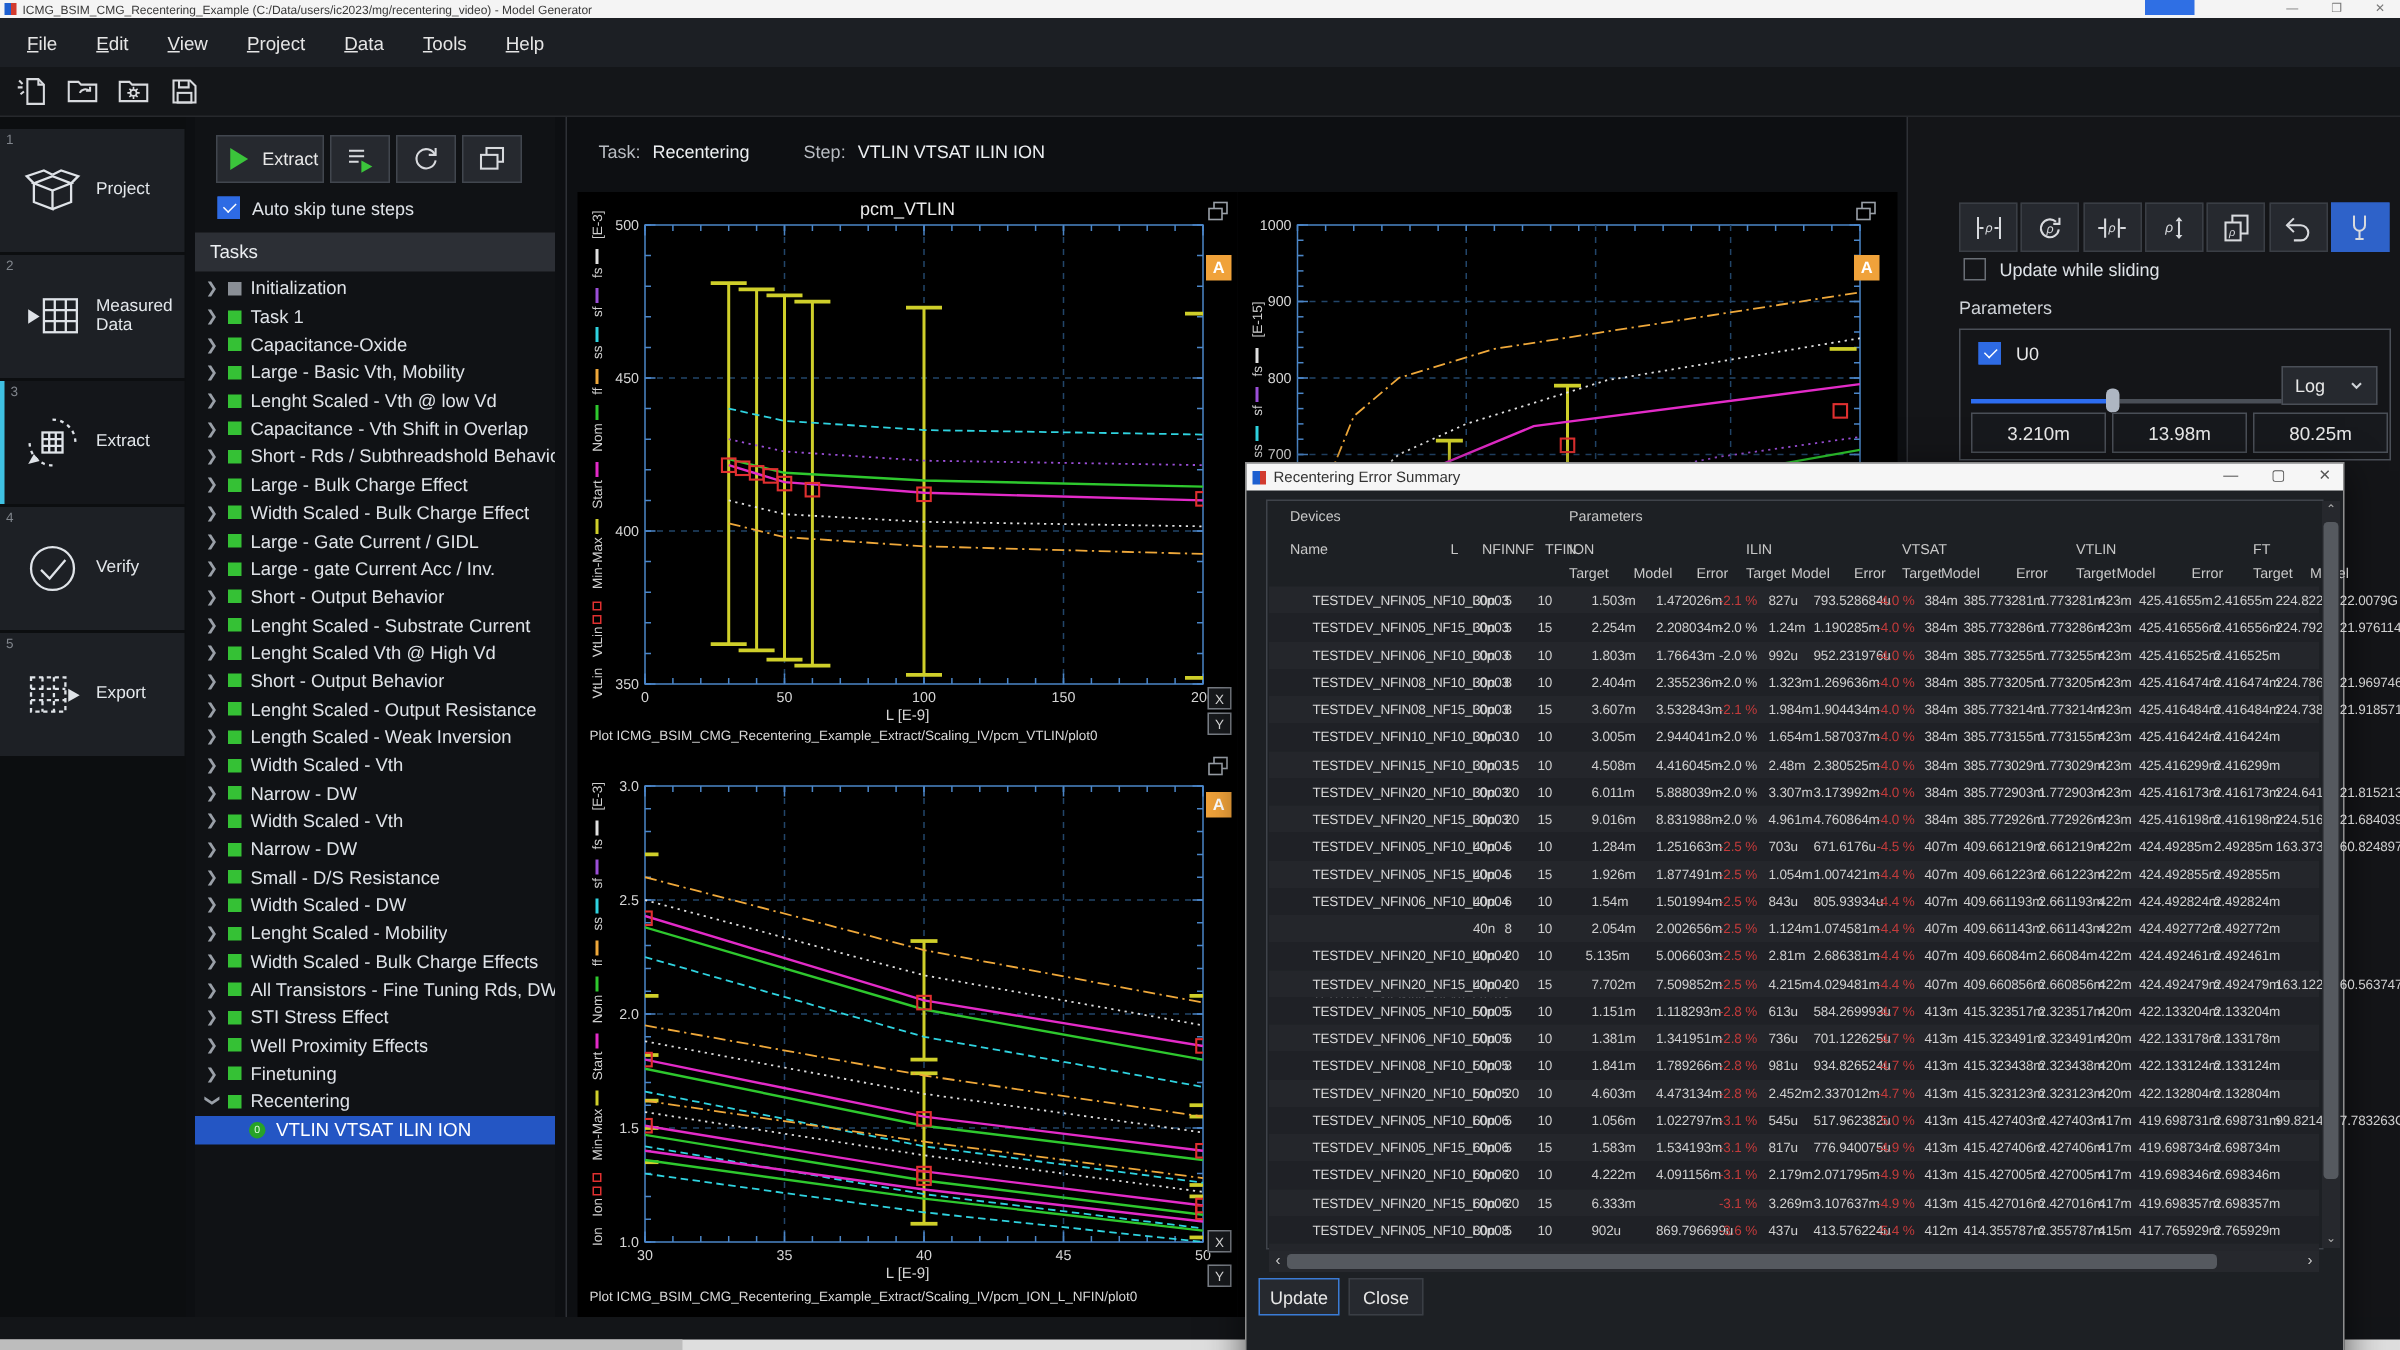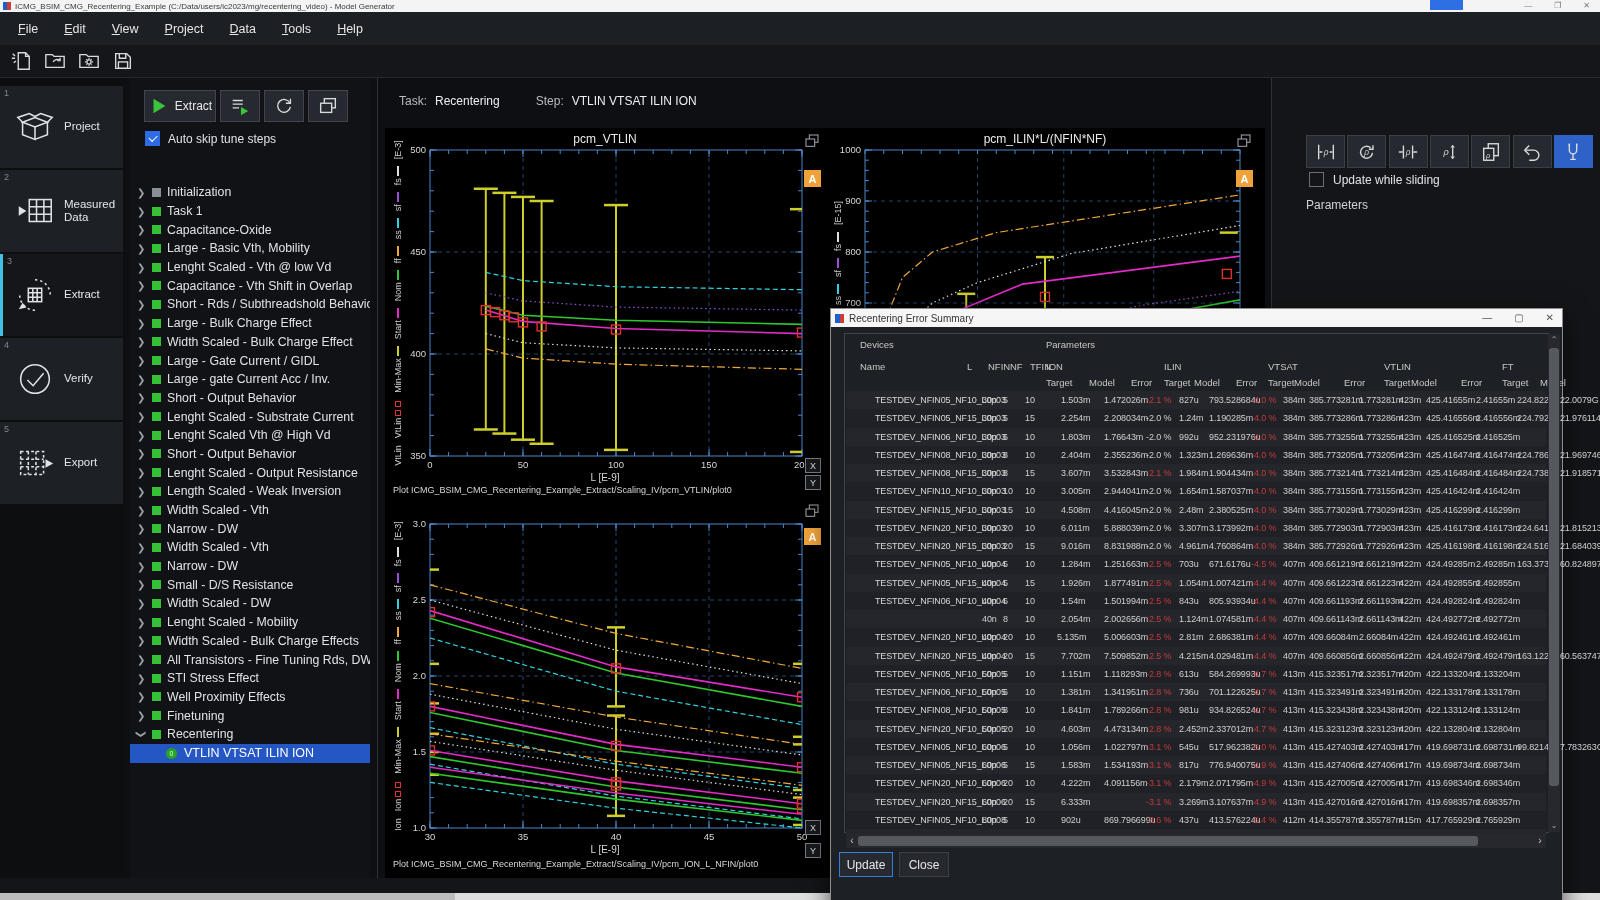--- a/index.html
+++ b/index.html
@@ -256,20 +256,21 @@
           <svg class="ic" viewBox="0 0 24 24">
             <rect x="8" y="4" width="12" height="10"></rect>
             <rect x="4" y="9" width="12" height="10" fill="#26292f"></rect>
           </svg>
         </div>
       </div>
     <div class="checkrow">
       <span class="cb on"></span>
       <span class="checklabel">Auto skip tune steps</span>
     </div>
+    <div class="tasks-header">Tasks</div>
     <div class="tasklist" id="tasklist">
         <div class="titem">
           <span class="chev">❯</span>
           <span class="stat" style="background:#8a8f96"></span>
           <span class="tlabel">Initialization</span>
         </div>
         <div class="titem">
           <span class="chev">❯</span>
           <span class="stat" style="background:#35c135"></span>
           <span class="tlabel">Task 1</span>
@@ -626,21 +627,20 @@
           <svg viewBox="0 0 24 24" style="width:16px;height:16px;stroke:#9aa0a8;fill:none;stroke-width:1.6">
             <rect x="8" y="3" width="13" height="11"></rect>
             <rect x="3" y="9" width="13" height="11" fill="#000"></rect>
           </svg>
         </div>
         <div class="pctl abtn" style="left: 419px; top: 42px;">A</div>
         <div class="pctl xybtn" style="left: 420px; top: 330px;">X</div>
         <div class="pctl xybtn" style="left: 420px; top: 347px;">Y</div>
       </div>
       <div class="plotpanel" style="left: 825px; top: 128px; width: 440px; height: 370px;">
-        <div class="plot-title" style="top: 4px;">pcm_ILIN*L/(NFIN*NF)</div>
         <div class="ylab" style="left: 6px; top: 328px; width: 306px;">
           <span style="display: inline-flex; align-items: center; gap: 2px;">
             <span class="t">Start</span>
             <span class="mline" style="background:#e32bc8"></span>
           </span>
           <span style="display: inline-flex; align-items: center; gap: 2px;">
             <span class="t">Nom</span>
             <span class="mline" style="background:#2ec82e"></span>
           </span>
           <span style="display: inline-flex; align-items: center; gap: 2px;">
@@ -1095,20 +1095,40 @@
             <path d="M8 3v7a4 4 0 0 0 8 0V3"></path>
             <path d="M12 14v6M9 20h6M8 3v3M16 3v3"></path>
           </svg>
         </div>
       </div>
     <div class="rp-check">
       <span class="cb"></span>
       <span class="checklabel">Update while sliding</span>
     </div>
     <div class="rp-params">Parameters</div>
+    <div class="pgroup">
+      <div class="pg-row1">
+        <span class="cb on"></span>
+        <span class="pg-name">U0</span>
+      </div>
+      <div class="slider">
+        <span class="sl-track-l" id="sltl" style="width: 90px;"></span>
+          <span class="sl-track-r" id="sltr" style="width: 111px;"></span>
+        <span class="sl-handle" id="slh" style="left: 90px;"></span>
+      </div>
+      <div class="logdd">
+        <span>Log</span>
+        <svg width="10" height="10" viewBox="0 0 10 10">
+            <path d="M2 3.5l3 3 3-3" stroke="#cfd3d8" fill="none" stroke-width="1.4"></path>
+          </svg>
+      </div>
+      <div class="vbox" style="left:7px;">3.210m</div>
+      <div class="vbox" style="left:101px;">13.98m</div>
+      <div class="vbox" style="left:195px;">80.25m</div>
+    </div>
   </div>
 
   <div class="errwin">
     <div class="ew-titlebar">
       <span class="ew-logo"></span>
       <span>Recentering Error Summary</span>
       <span class="ew-ctrls">
         <span>—</span>
         <span>▢</span>
         <span>✕</span>

